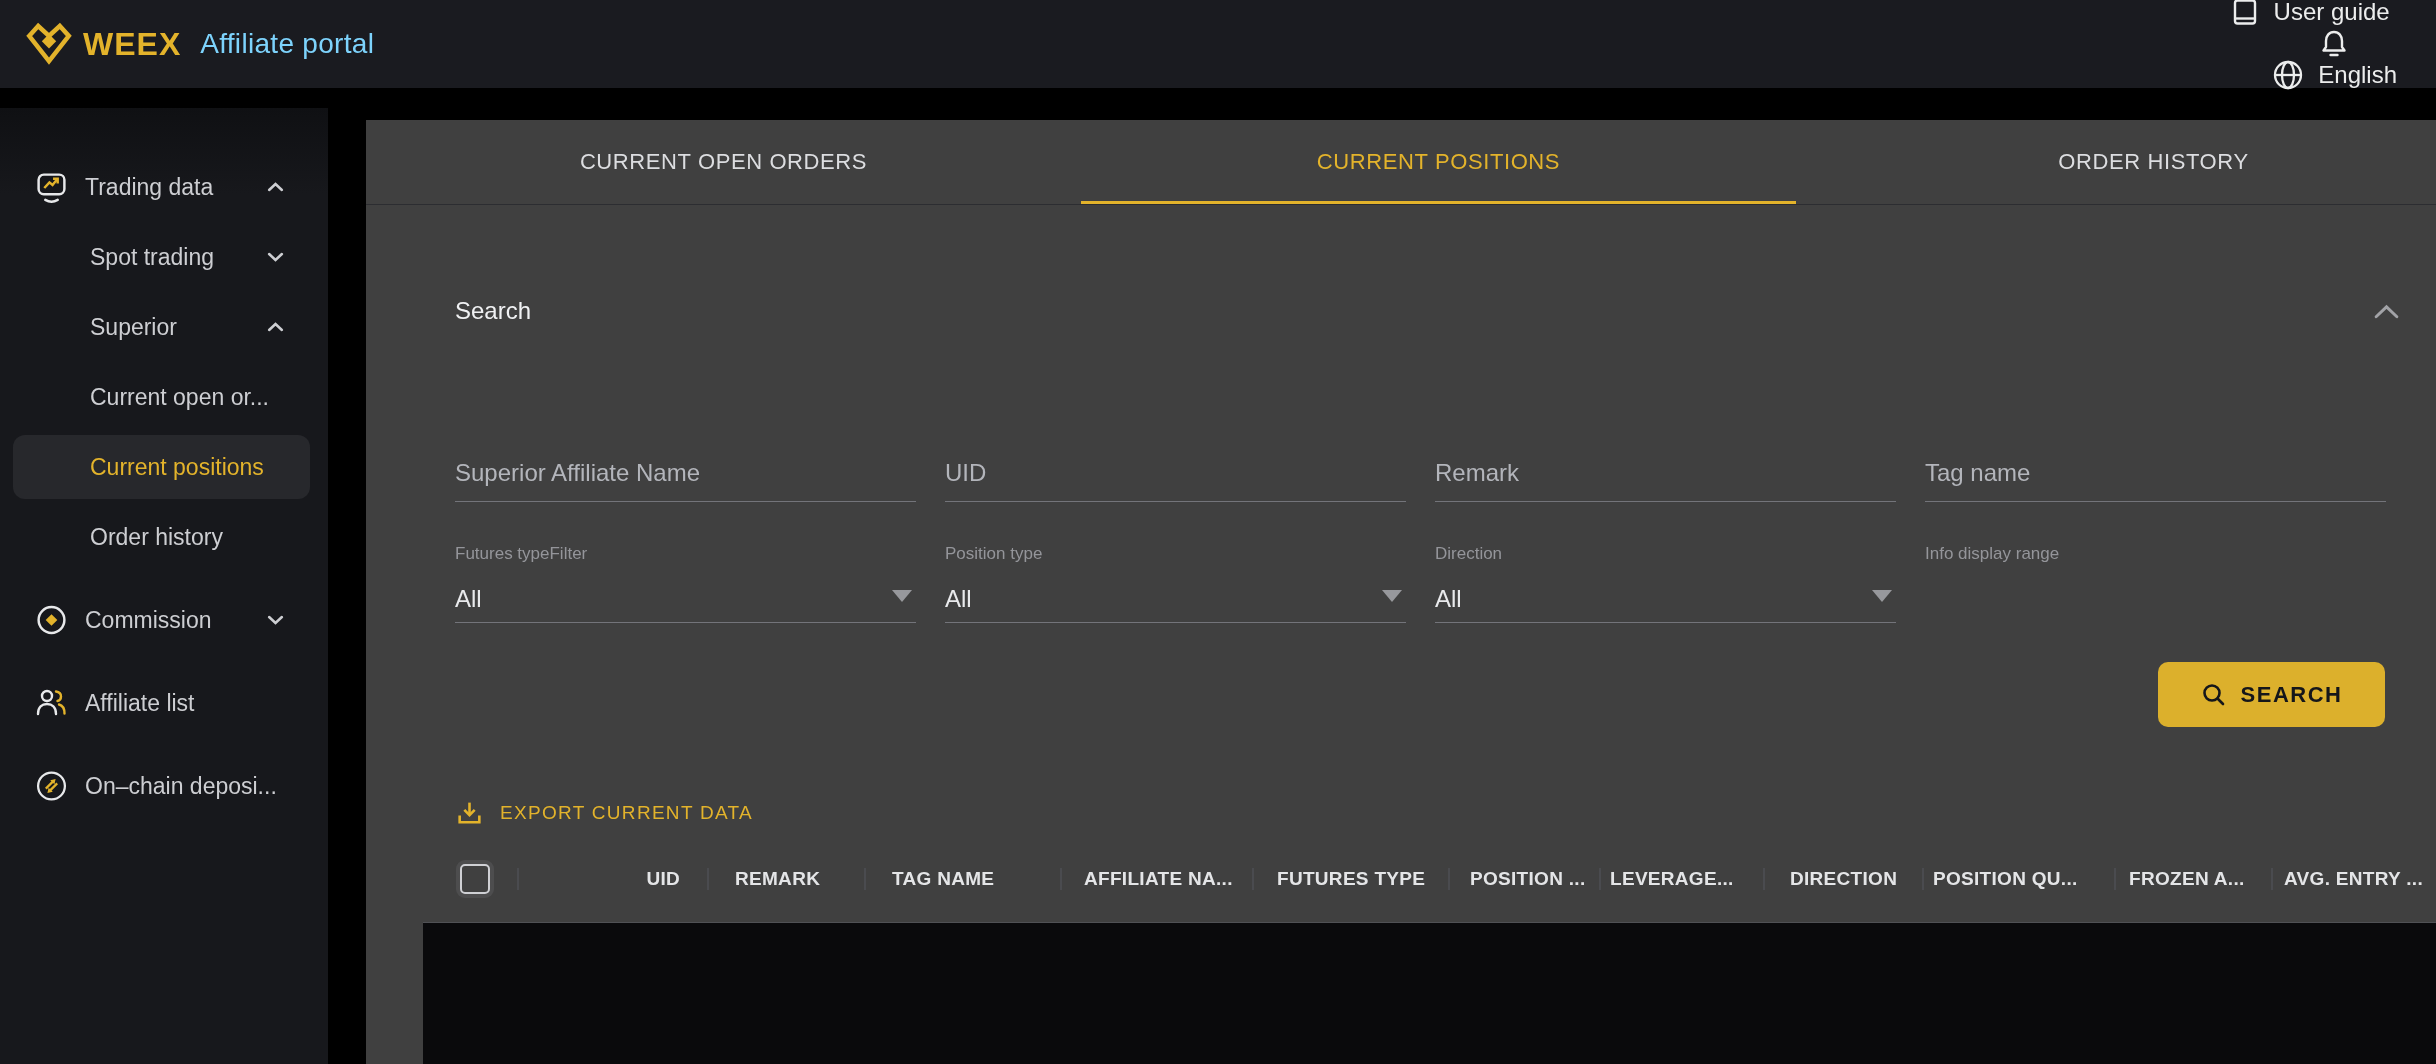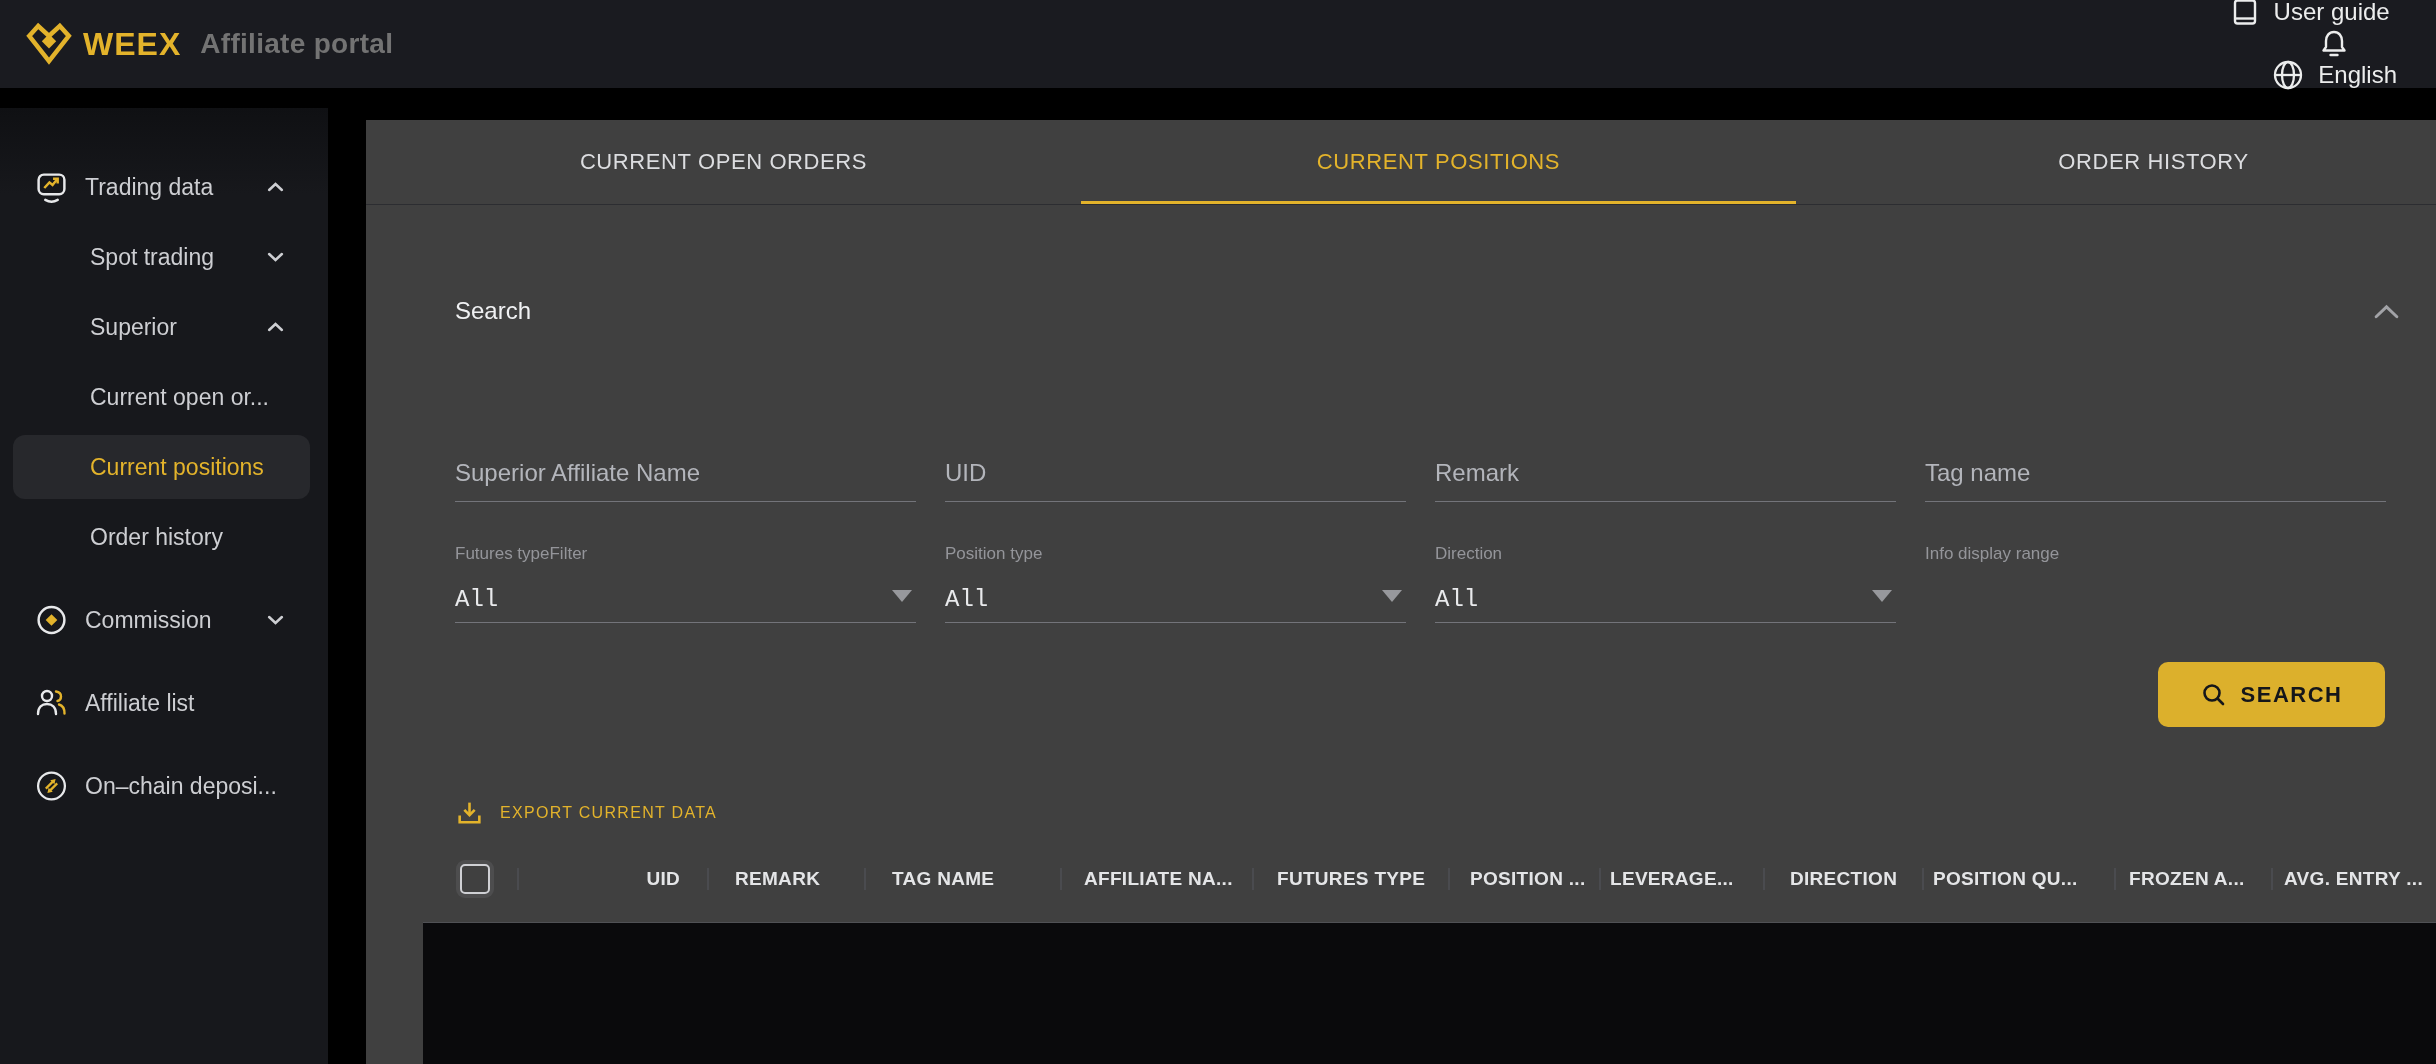--- a/index.html
+++ b/index.html
@@ -4,21 +4,21 @@
 <style>
   html,body{margin:0;padding:0;background:#000;width:2436px;height:1064px;overflow:hidden;
     font-family:"Liberation Sans","DejaVu Sans",sans-serif;-webkit-font-smoothing:antialiased;}
   .stage{position:relative;width:2436px;height:1064px;background:#000;}
 
   
   .topbar{position:absolute;top:0;left:0;right:0;height:88px;background:#1a1b20;display:flex;align-items:center;}
   .brand{display:flex;align-items:center;margin-left:22px;}
   .brand-mark{width:54px;height:46px;display:block;}
   .brand-text{color:#e3b32b;font-size:32px;font-weight:800;letter-spacing:1px;margin-left:7px;}
-  .app-title{color:#737373;font-size:28px;font-weight:700;margin-left:19px;letter-spacing:.3px;}
+  .app-title{color:#7dd3fc;font-size:28px;font-weight:400;margin-left:19px;letter-spacing:.3px;}
   .top-right{margin-left:auto;display:flex;align-items:center;margin-right:39px;flex-direction:column;}
   .top-item{display:flex;align-items:center;color:#eceded;font-size:24px;cursor:pointer;}
   .top-item .tlabel{margin-left:14px;}
   .bell-wrap{margin-left:48px;}
   .lang-wrap{margin-left:50px;}
 
   
   .sidebar{position:absolute;top:108px;left:0;bottom:0;width:328px;box-sizing:border-box;
     background:linear-gradient(180deg,#0f1013 0%,#17181c 86px);padding-top:44px;}
   .side-item{height:70px;display:flex;align-items:center;position:relative;color:#cdced2;font-size:23px;cursor:pointer;}
@@ -46,30 +46,30 @@
 
   .fields{display:grid;grid-template-columns:repeat(4,1fr);column-gap:29px;margin-top:113px;padding-right:14px;}
   .f-input{height:60px;display:flex;align-items:flex-end;border-bottom:1px solid #73747a;}
   .f-input input{width:100%;background:transparent;border:none;outline:none;color:#e9eaec;font-size:24px;
     padding:0 0 14px 0;font-family:inherit;}
   .f-input input::placeholder{color:#b3b5bb;opacity:1;}
 
   .selects{display:grid;grid-template-columns:repeat(4,1fr);column-gap:29px;margin-top:42px;padding-right:14px;}
   .sel-label{color:#94959a;font-size:17px;height:20px;margin-bottom:12px;}
   .sel-box{height:46px;border-bottom:1px solid #73747a;display:flex;align-items:center;justify-content:space-between;cursor:pointer;}
-  .sel-value{color:#e9eaec;font-size:24px;font-family:Liberation Mono, monospace;}
+  .sel-value{color:#e9eaec;font-size:24px;}
   .sel-caret{width:0;height:0;border-left:10px solid transparent;border-right:10px solid transparent;
     border-top:12px solid #97989c;margin-right:4px;margin-bottom:6px;}
 
   .btn-row{display:flex;justify-content:flex-end;margin-top:39px;padding-right:15px;}
   .search-btn{width:227px;height:65px;background:#dcb02c;border:none;border-radius:10px;display:flex;
     align-items:center;justify-content:center;cursor:pointer;color:#15161a;font-size:22px;font-weight:600;letter-spacing:1.5px;}
   .search-btn .mag{display:flex;margin-right:14px;}
 
-  .export-row{display:flex;align-items:center;margin-top:62px;height:48px;color:#e3b32b;font-size:16px;
+  .export-row{display:flex;align-items:center;margin-top:62px;height:48px;color:#e3b32b;font-size:19px;
     letter-spacing:1.3px;cursor:pointer;}
   .export-row .dl{display:flex;margin-right:16px;}
 
   .table-header{display:flex;align-items:center;height:52px;margin-top:16px;margin-right:-36px;margin-bottom:17px;overflow:hidden;}
   .th{position:relative;height:100%;display:flex;align-items:center;color:#e4e5e7;font-size:19px;font-weight:700;
     letter-spacing:.3px;box-sizing:border-box;flex:none;white-space:nowrap;}
   .th.div::before{content:"";position:absolute;left:0;top:50%;transform:translateY(-50%);width:2px;height:22px;background:#4a4b4f;}
   .th-check{width:62px;}
   .checkbox{width:26px;height:26px;border:2px solid #cfd0d4;border-radius:5px;margin-left:5px;background:transparent;
     box-shadow:0 0 0 4px rgba(200,200,205,.10);cursor:pointer;}

